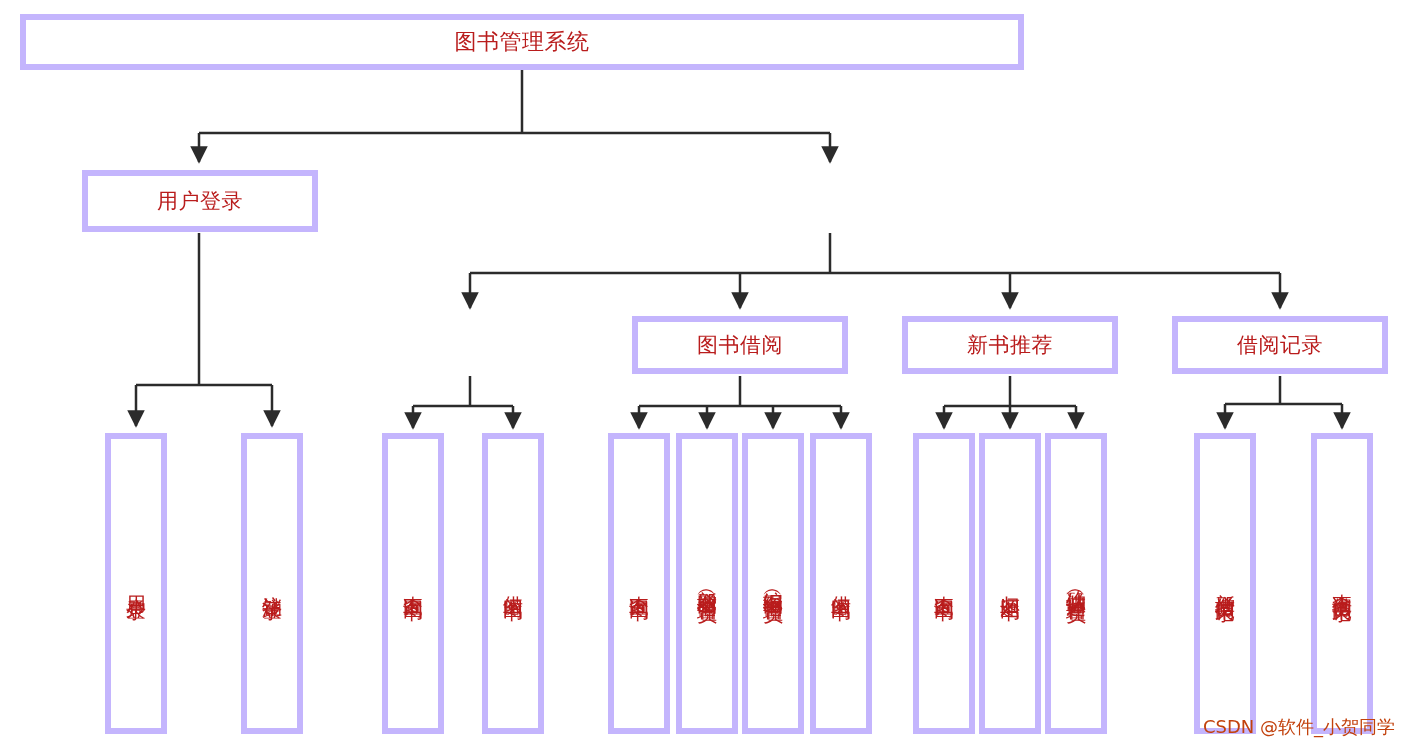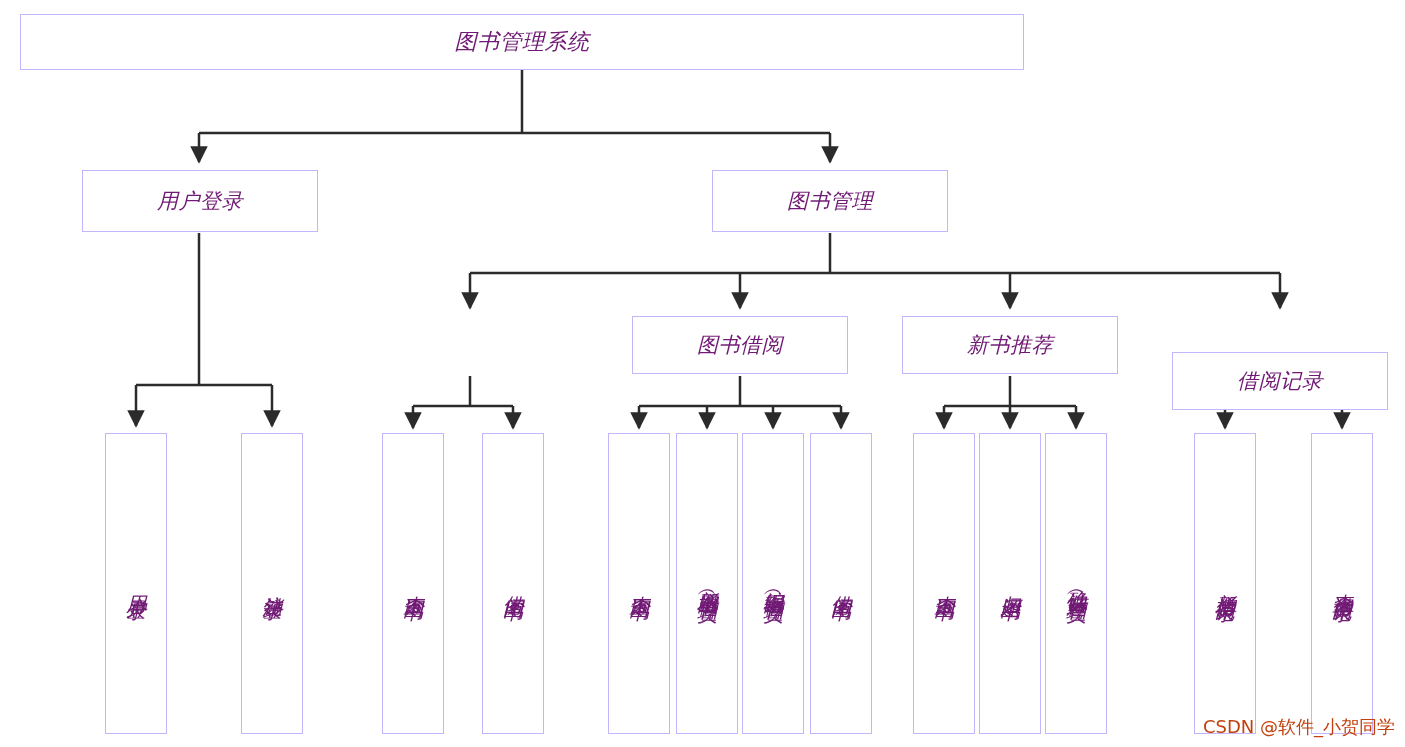--- a/index.html
+++ b/index.html
@@ -24,28 +24,27 @@
     left: 0;
     top: 0;
     width: 1405px;
     height: 747px;
     pointer-events: none;
   }
   
   .node {
     position: absolute;
     box-sizing: border-box;
-    border: 1px solid #c4b5fd;
+    border: 6px solid #c4b5fd;
     background: #ffffff;
     display: flex;
     align-items: center;
     justify-content: center;
-    color: #701a75;
+    color: #b91c1c;
     z-index: 2;
-    font-style: italic;
   }
   .node .label {
     display: block;
     text-align: center;
     line-height: 1.18;
     letter-spacing: 0.5px;
   }
   
   .node.horiz .label {
     font-size: 21px;
@@ -134,31 +133,28 @@
     </g>
   </svg>
 
   <div class="node horiz root" style="left:20px; top:14px; width:1004px; height:56px;">
     <span class="label">图书管理系统</span>
   </div>
 
   <div class="node horiz" style="left:82px; top:170px; width:236px; height:62px;">
     <span class="label">用户登录</span>
   </div>
-  <div class="node horiz" style="left:712px; top:170px; width:236px; height:62px;">
-    <span class="label">图书管理</span>
-  </div>
 
   <div class="node horiz" style="left:632px; top:316px; width:216px; height:58px;">
     <span class="label">图书借阅</span>
   </div>
   <div class="node horiz" style="left:902px; top:316px; width:216px; height:58px;">
     <span class="label">新书推荐</span>
   </div>
-  <div class="node horiz" style="left:1172px; top:316px; width:216px; height:58px;margin-top:36px;">
+  <div class="node horiz" style="left:1172px; top:316px; width:216px; height:58px;">
     <span class="label">借阅记录</span>
   </div>
 
   <div class="node vert" style="left:105px; top:433px; width:62px; height:301px;">
     <span class="label">用户登录</span>
   </div>
   <div class="node vert" style="left:241px; top:433px; width:62px; height:301px;">
     <span class="label">注销登录</span>
   </div>
 

